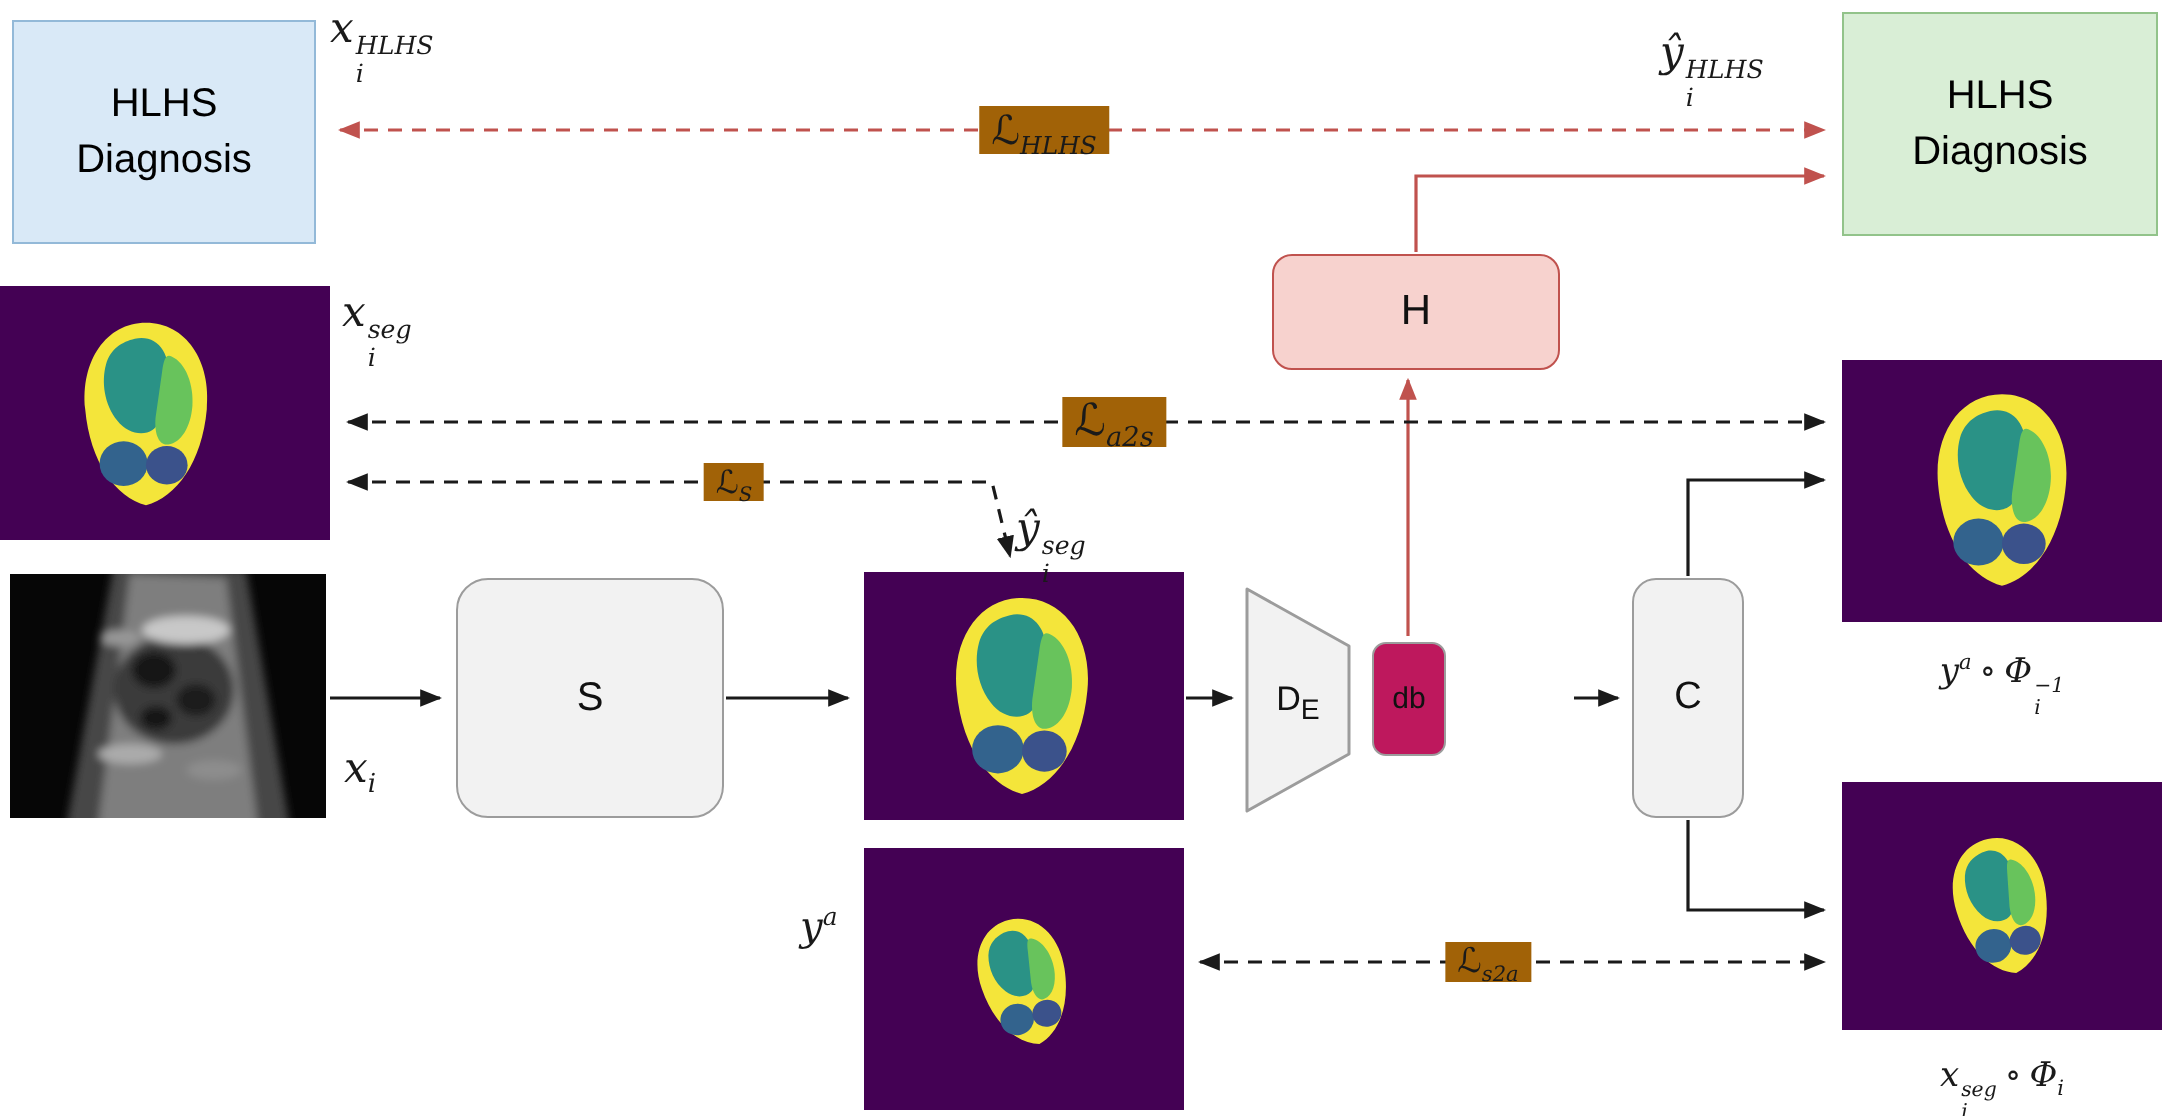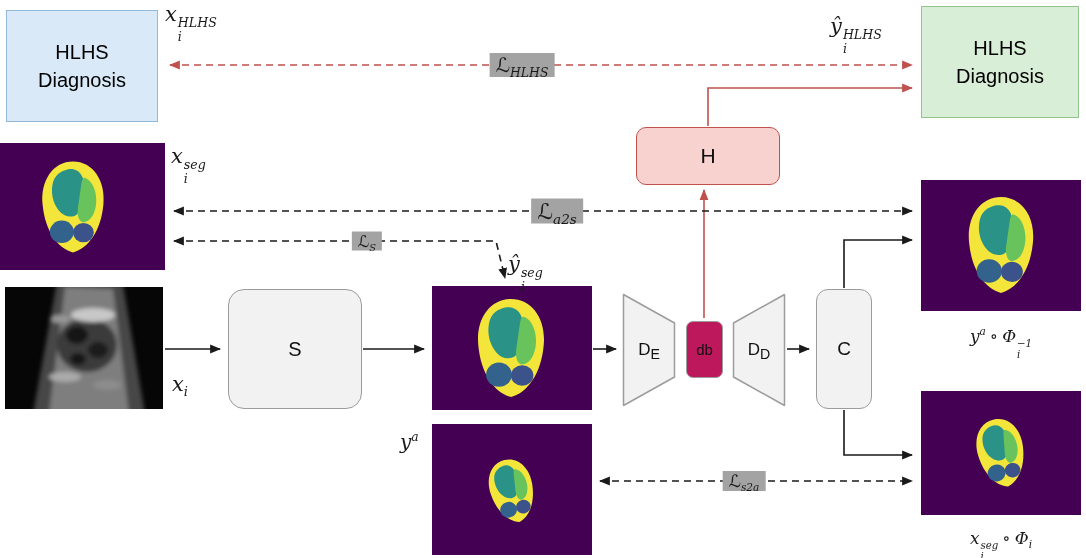--- a/index.html
+++ b/index.html
@@ -31,21 +31,21 @@
   .trap svg { position:absolute; left:0; top:0; }
   .trap .node-label { position:relative; font-size:17px; }
   sub,sup { line-height:0; }
 
   
   .math { font-family:"DejaVu Serif","DejaVu Sans",serif; font-style:italic; color:#1a1a1a; white-space:nowrap; }
   .math sub, .math sup { font-size:0.62em; }
   .supsub { display:inline-flex; flex-direction:column; align-items:flex-start; vertical-align:-0.5em;
             line-height:1.05; font-size:0.6em; margin-left:1px; }
   .op { font-style:normal; padding:0 4px; }
-  .loss-label { background:#a3a3a3; padding:0 6px; transform:translate(-50%,-50%);text-align:right; }
+  .loss-label { background:#a16207; padding:0 6px; transform:translate(-50%,-50%);text-align:right; }
 
   
   .seg-img { background:#440154; }
   .seg-img svg { display:block; }
   .us-img svg { display:block; }
 </style>
 </head>
 <body>
 
 <svg width="0" height="0" style="position:absolute" aria-hidden="true">
@@ -124,26 +124,20 @@
     <svg width="54" height="114">
       <polygon points="1.5,1.5 52.5,30 52.5,84 1.5,112.5" fill="#f2f2f2" stroke="#9c9c9c" stroke-width="1.5" stroke-linejoin="round"></polygon>
     </svg>
     <span class="node-label"><span>D</span><sub>E</sub></span>
   </div>
 
   <div class="abs node node-db" style="left:686px; top:321px; width:37px; height:57px;">
     <span class="node-label">db</span>
   </div>
 
-  <div class="abs node trap" style="left:732px; top:293px; width:54px; height:114px;">
-    <svg width="54" height="114">
-      <polygon points="1.5,30 52.5,1.5 52.5,112.5 1.5,84" fill="#f2f2f2" stroke="#9c9c9c" stroke-width="1.5" stroke-linejoin="round"></polygon>
-    </svg>
-    <span class="node-label"><span>D</span><sub>D</sub></span>
-  </div>
 
   <div class="abs node node-c" style="left:816px; top:289px; width:56px; height:120px;">
     <span class="node-label">C</span>
   </div>
 
   <div class="abs seg-img" style="left:0; top:143px; width:165px; height:127px;">
     <svg width="165" height="127">
       <use href="#heart-sym" x="33" y="14" width="80" height="100"></use>
     </svg>
   </div>
@@ -193,21 +187,21 @@
         <span>i</span>
       </span></span>
 
   <span class="abs math" style="left:508px; top:252px; font-size:21px;"><span>ŷ</span><span class="supsub">
         <span>seg</span>
         <span>i</span>
       </span></span>
 
   <span class="abs math" style="left:172px; top:372px; font-size:21px;text-align:center;"><span>x</span><sub>i</sub></span>
 
-  <span class="abs math" style="left:400px; top:430px; font-size:20px;"><span>y</span><sup>a</sup></span>
+  <span class="abs math" style="left:400px; top:451px; font-size:20px;"><span>y</span><sup>a</sup></span>
 
   <span class="abs math" style="left:1001px; top:326px; font-size:17px; transform:translateX(-50%);"><span>y</span><sup>a</sup><span class="op">∘</span><span>Φ</span><span class="supsub">
         <span>−1</span>
         <span>i</span>
       </span></span>
 
   <span class="abs math" style="left:1001px; top:528px; font-size:17px; transform:translateX(-50%);"><span>x</span><span class="supsub">
         <span>seg</span>
         <span>i</span>
       </span><span class="op">∘</span><span>Φ</span><sub>i</sub></span>

